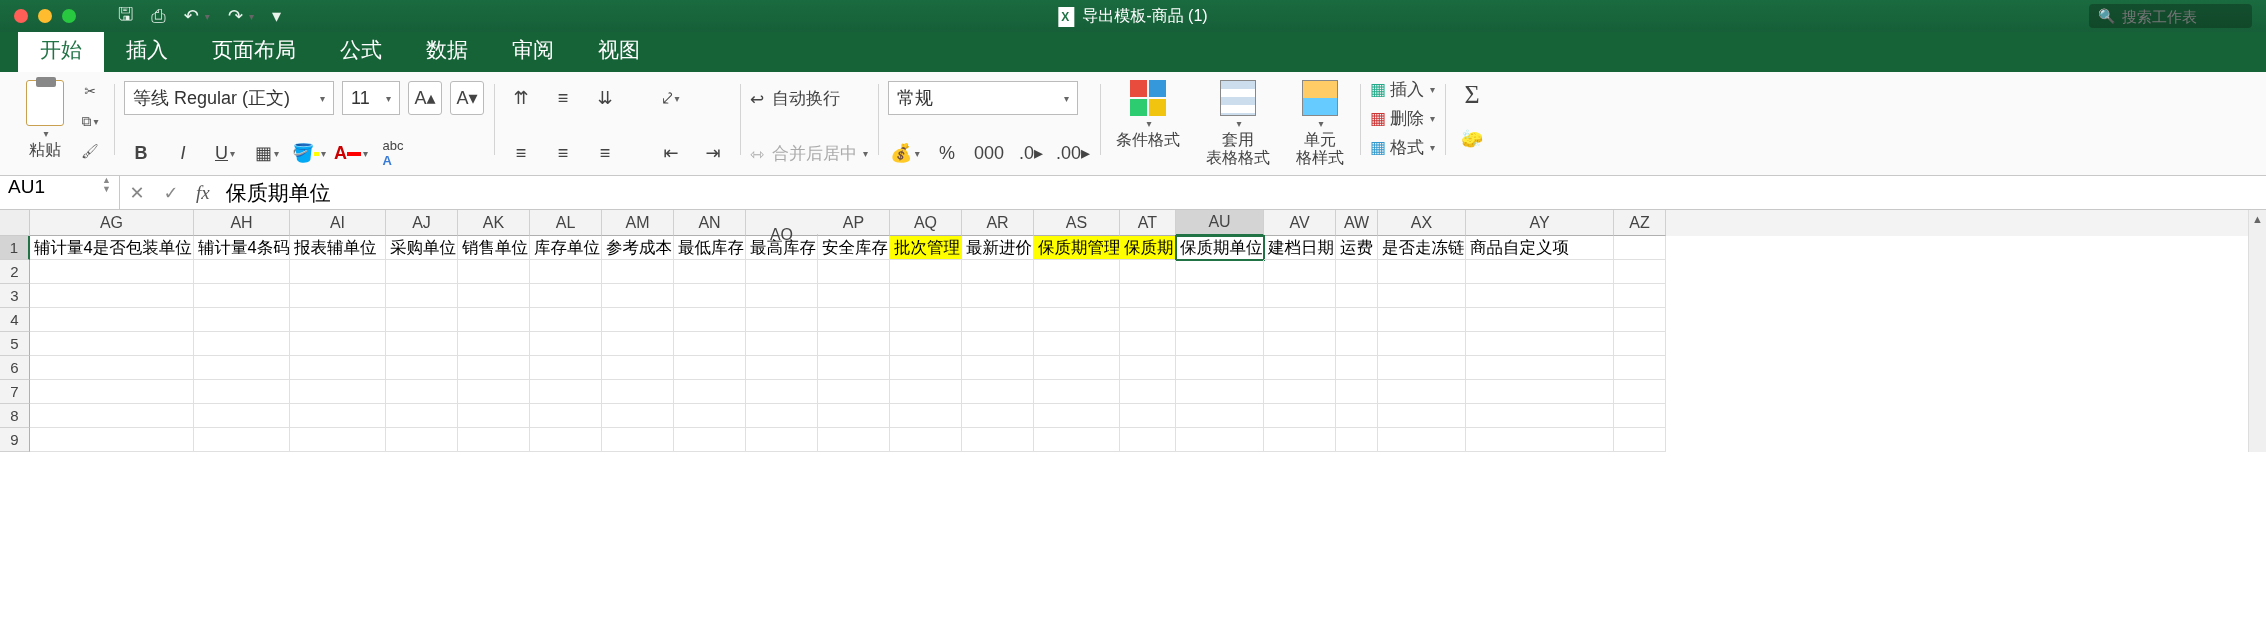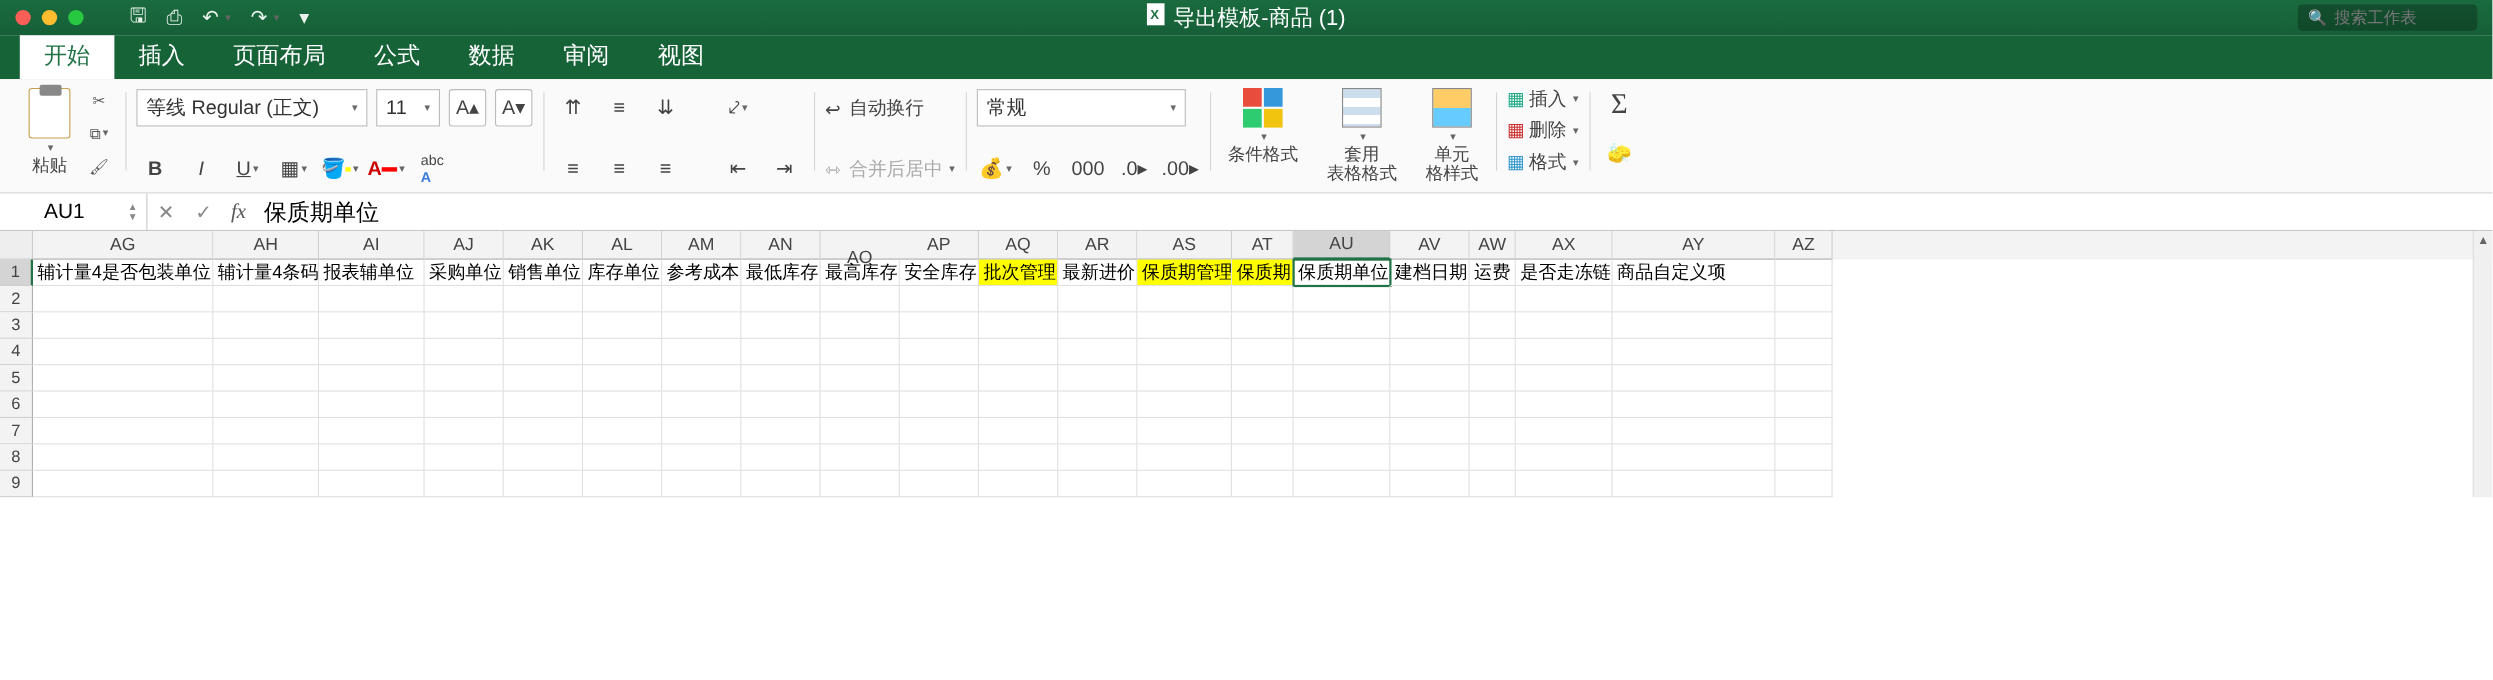--- a/index.html
+++ b/index.html
@@ -5,21 +5,21 @@
   * { box-sizing: border-box; margin: 0; padding: 0; font-family: -apple-system, "Helvetica Neue", Arial, sans-serif; }
   body { background: #fff; width: 2266px; height: 618px; overflow: hidden; user-select: none; }
 
   
   .titlebar { height: 32px; background: linear-gradient(#1a6b3f,#165f38); display: flex; align-items: center; color: #fff; position: relative; }
   .traffic { display: flex; gap: 10px; padding-left: 14px; }
   .dot { width: 14px; height: 14px; border-radius: 50%; }
   .dot.red { background:#ff5f57; } .dot.yellow{background:#febc2e;} .dot.green{background:#28c840;}
   .qat { display:flex; gap:18px; margin-left:42px; align-items:center; }
   .qat-item { color:#e8f3ec; font-size:18px; display:flex; align-items:center; gap:4px; }
-  .title-center { position:absolute; left:50%; transform:translateX(-50%); display:flex; align-items:flex-start; gap:8px; font-size:20px; color:#fff; }
+  .title-center { position:absolute; left:50%; transform:translateX(-50%); display:flex; align-items:flex-end; gap:8px; font-size:16px; color:#fff; }
   .doc-ic { width:16px; height:20px; background:#fff; position:relative; }
   .doc-ic::after{content:"X";position:absolute;left:3px;top:3px;color:#217346;font-size:12px;font-weight:bold;}
   .search-wrap { margin-left:auto; margin-right:14px; display:flex; align-items:center; background:rgba(0,0,0,0.25); border-radius:4px; padding:2px 10px; height:24px; }
   .search-wrap input { background:transparent; border:none; outline:none; color:#ccc; font-size:15px; width:120px; }
   .search-ic { color:#ccc; margin-right:6px; font-size:14px;}
 
   
   .tabstrip { height:40px; background:#176338; display:flex; align-items:flex-end; padding-left:18px; gap:0; }
   .tab { color:#fff; font-size:21px; padding:6px 22px 8px; cursor:pointer; }
   .tab.active { background:#fff; color:#217346; border-radius:2px 2px 0 0; font-weight:500;}
@@ -39,21 +39,21 @@
   .combo .dd { margin-left:auto; }
   .mini { width:28px; height:26px; display:flex; align-items:center; justify-content:center; font-size:14px; color:#555;}
   .hl-yellow { background:#ffff00; width:22px; height:4px; display:block; margin-top:2px;}
   .hl-red { background:#ff0000; width:22px; height:4px; display:block; margin-top:2px;}
   .vstack { display:flex; flex-direction:column; gap:4px; }
   .btnrow { display:flex; align-items:center; gap:4px; font-size:17px; color:#444;}
   .smicon { width:18px; height:18px; display:inline-block; }
 
   
   .fbar { height:34px; border-bottom:1px solid #c8c8c8; display:flex; align-items:center; background:#fff; }
-  .namebox { width:102px; border-right:1px solid #c8c8c8; padding:0 8px; font-size:19px; display:flex; align-items:center; height:100%;margin-left:32px; }
+  .namebox { width:120px; border-right:1px solid #c8c8c8; padding:0 8px; font-size:19px; display:flex; align-items:flex-start; height:100%; }
   .stepper { display:flex; flex-direction:column; margin-left:auto; font-size:9px; color:#888; line-height:9px;}
   .fbar-btn { width:34px; text-align:center; font-size:18px; color:#888; }
   .fx { font-style:italic; font-family:serif; font-size:19px; color:#555; padding:0 8px;}
   .fcontent { font-size:21px; padding-left:8px; }
 
   
   .sheet { position:relative; }
   .colhdr-row { display:flex; height:26px; background:#f3f3f3; }
   .corner { width:30px; border-right:1px solid #ccc; border-bottom:1px solid #ccc; background:#eee;}
   .colhdr { border-right:1px solid #d0d0d0; border-bottom:1px solid #b0b0b0; display:flex; align-items:center; justify-content:center; font-size:16px; color:#444; background:#f3f3f3;}

